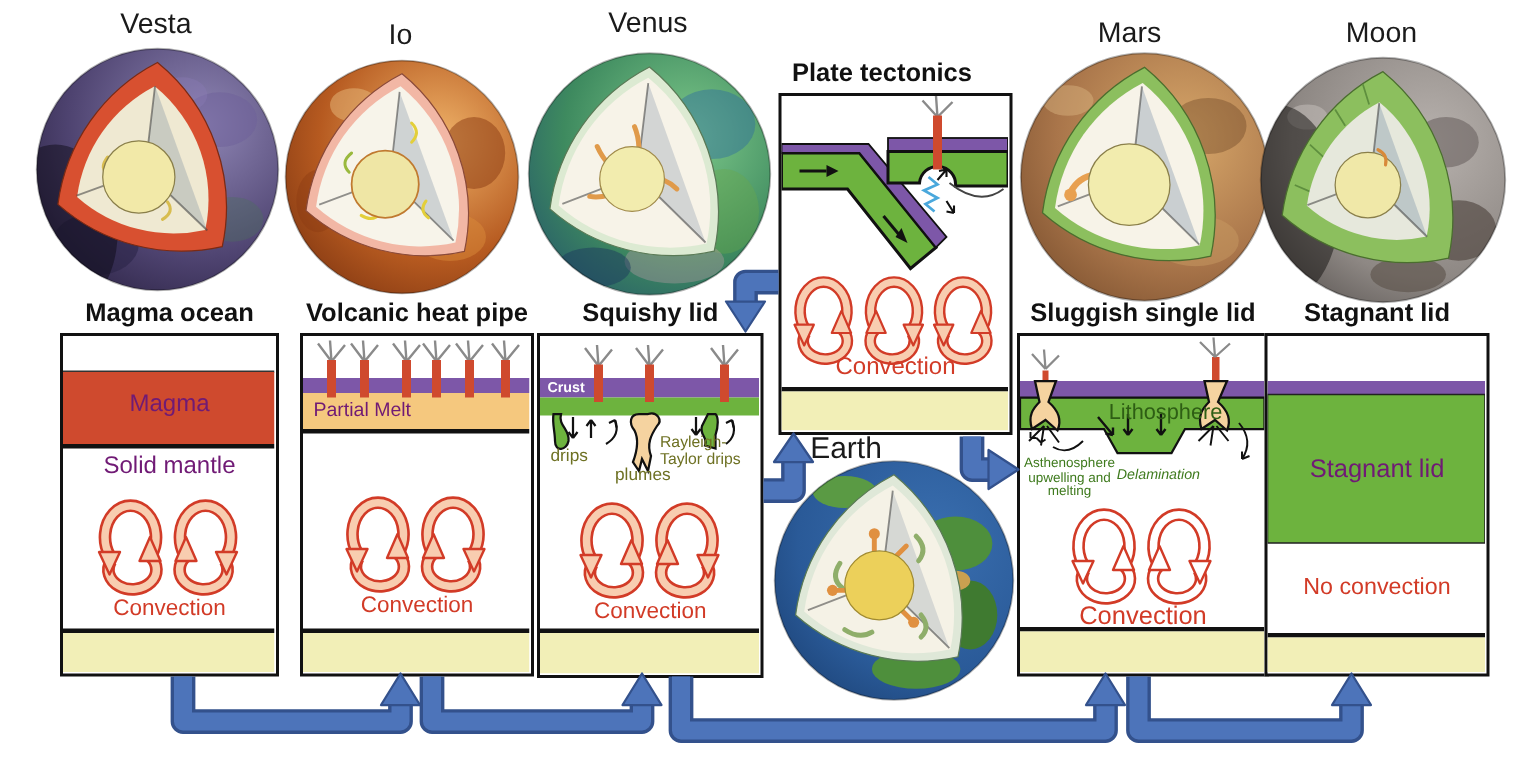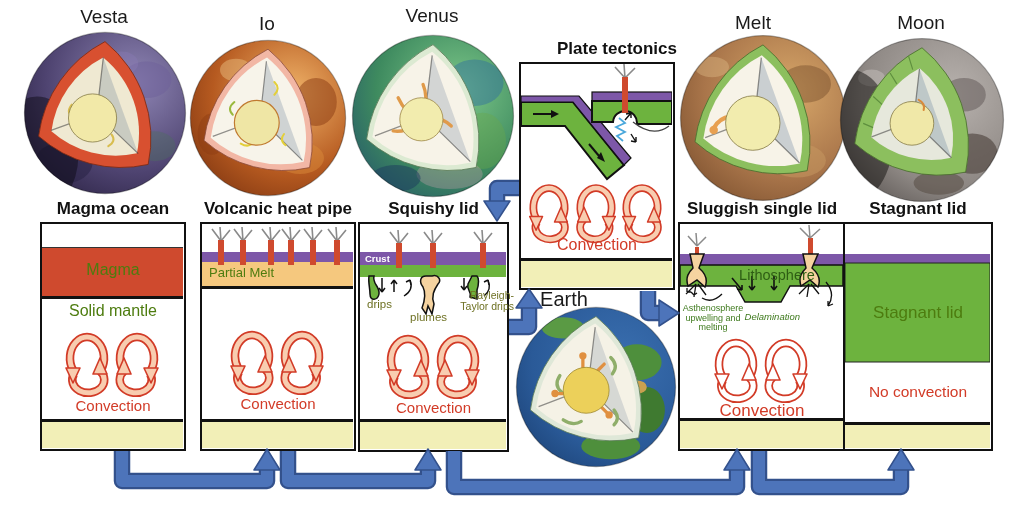--- a/index.html
+++ b/index.html
@@ -5,21 +5,21 @@
   html,body{margin:0;padding:0;background:#fff;font-family:"Liberation Sans",sans-serif;}
   #canvas{position:relative;width:1024px;height:508px;background:#fff;overflow:hidden;padding-left:40px;}
   .abs{position:absolute;}
   .planet-label{position:absolute;text-align:center;font-size:19px;color:#1a1a1a;}
   .box-title{position:absolute;text-align:center;font-size:17px;font-weight:700;color:#111;line-height:1.05;}
   .rbox{position:absolute;border:2.5px solid #111;background:#fff;box-sizing:border-box;}
   .rbox svg{position:absolute;left:0;top:0;}
   .lbl{position:absolute;line-height:1.08;}
   .center{left:0;right:0;text-align:center;}
   .conv-lbl{color:var(--c-convection_red,#d23b27);font-size:15px;}
-  .black-lbl{color:#4d7c0f;}
+  .black-lbl{color:#701a75;}
   .olive-lbl{color:#6e7123;font-size:11.5px;}
   .sl-green{color:#3e7a1d;}
   svg{display:block;}
 </style>
 </head>
 <body>
 
 <div id="canvas">
 
   <svg width="0" height="0" style="position:absolute" aria-hidden="true">
@@ -218,21 +218,21 @@
           <circle cx="116" cy="134" r="4.5" fill="#e09040"></circle>
         <circle cx="88" cy="104" r="28" fill="#ecd05a" stroke="#a08a30" stroke-width="1"></circle>
       </g>
       <circle cx="100" cy="100" r="97" fill="none" stroke="rgba(0,0,0,.3)" stroke-width="1.5"></circle>
     </svg>
   </div>
 
   <div class="planet-label" style="left:54px;top:6px;width:100px">Vesta</div>
   <div class="planet-label" style="left:217px;top:13px;width:100px">Io</div>
   <div class="planet-label" style="left:382px;top:5px;width:100px">Venus</div>
-  <div class="planet-label" style="left:703px;top:12px;width:100px">Melt</div>
+  <div class="planet-label" style="left:703px;top:12px;width:100px">Mars</div>
   <div class="planet-label" style="left:871px;top:12px;width:100px">Moon</div>
   <div class="planet-label" style="left:529px;top:288px;width:70px;font-size:20px;z-index:2">Earth</div>
 
   <div class="box-title" style="left:40px;top:200px;width:146px">Magma ocean</div>
   <div class="rbox" style="left:40px;top:222px;width:146px;height:229px;z-index:2">
     <svg width="141" height="224" viewBox="0 0 141 224">
       <rect x="0" y="23" width="141" height="1.5" fill="#333"></rect>
       <rect x="0" y="24" width="141" height="48" style="fill:var(--c-magma_red,#cf4a2e)"></rect>
       <rect x="0" y="72" width="141" height="3" fill="#111"></rect>
       <rect x="0" y="195" width="141" height="3" fill="#111"></rect>
@@ -288,25 +288,25 @@
       <path d="M124 72 Q132 66 128 56" stroke="#111" stroke-width="1.4" fill="none"></path>
       <path d="M128 56 l-4 2 M128 56 l1 5" stroke="#111" stroke-width="1.4" fill="none"></path>
       <rect x="0" y="195" width="146" height="3" fill="#111"></rect>
       <rect x="0" y="198" width="146" height="27" style="fill:var(--c-core_yellow,#f2efb7)"></rect>
       <use href="#conv-cell" transform="translate(23 102)"></use>
       <use href="#conv-cell" transform="translate(123 102) scale(-1 1)"></use>
     </svg>
     <div class="lbl" style="left:5px;top:30px;font-size:9.5px;font-weight:700;color:#fff">Crust</div>
     <div class="lbl olive-lbl" style="left:7px;top:74px">drips</div>
     <div class="lbl olive-lbl" style="left:50px;top:87px">plumes</div>
-    <div class="lbl olive-lbl" style="left:98px;top:66px;width:56px;text-align:right;font-size:10.5px">Rayleigh-Taylor drips</div>
+    <div class="lbl olive-lbl" style="left:80px;top:66px;width:56px;text-align:left;font-size:10.5px">Rayleigh-Taylor drips</div>
     <div class="lbl center conv-lbl" style="top:176px">Convection</div>
   </div>
 
-  <div class="box-title" style="left:539px;top:40px;width:156px">Plate tectonics</div>
+  <div class="box-title" style="left:510px;top:40px;width:156px">Plate tectonics</div>
   <div class="rbox" style="left:519px;top:62px;width:156px;height:228px;z-index:2">
     <svg width="151" height="223" viewBox="0 0 151 223">
 
       <path d="M0 38 H52 L103 101 L86 115 L44 62 H0 Z" style="fill:var(--c-lid_green,#6db33e)" stroke="#111" stroke-width="2"></path>
       <path d="M0 32 H58 L110 94 L103 101 L52 38 H0 Z" style="fill:var(--c-crust_purple,#7d57a8)" stroke="#111" stroke-width="1.2"></path>
 
       <rect x="71" y="28" width="80" height="9" style="fill:var(--c-crust_purple,#7d57a8)" stroke="#111" stroke-width="1.2"></rect>
       <path d="M71 37 H151 V60 H116 A12 12 0 0 0 92 58 L71 58 Z" style="fill:var(--c-lid_green,#6db33e)" stroke="#111" stroke-width="2"></path>
 
       <path d="M104 14 L94 3 M104 14 L103 0 M104 14 L114 4" stroke="#8a8a8a" stroke-width="1.6" fill="none"></path>

